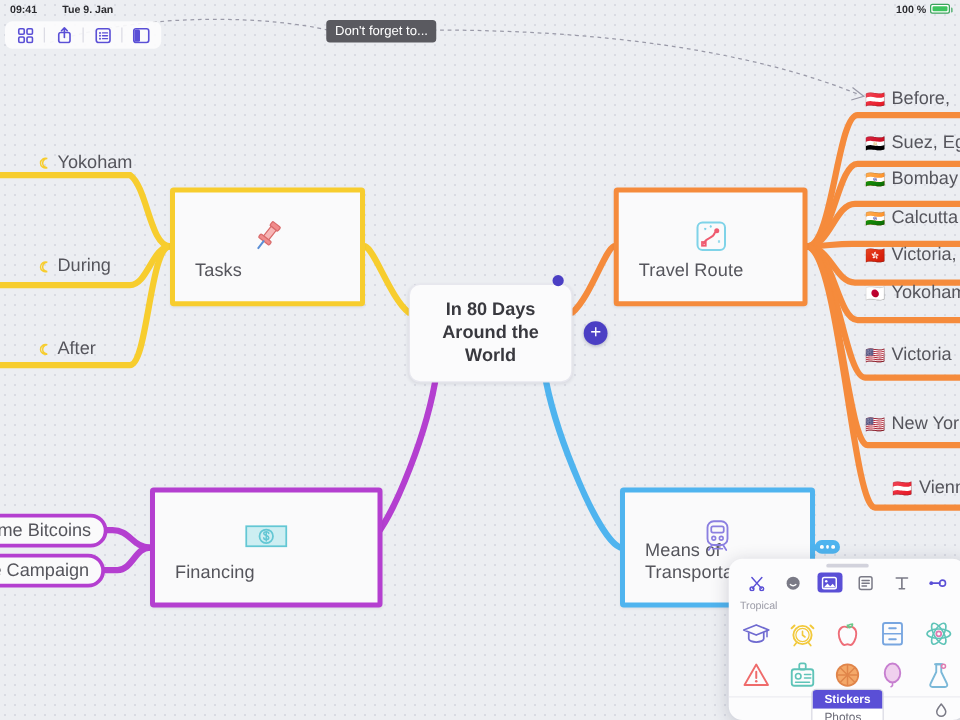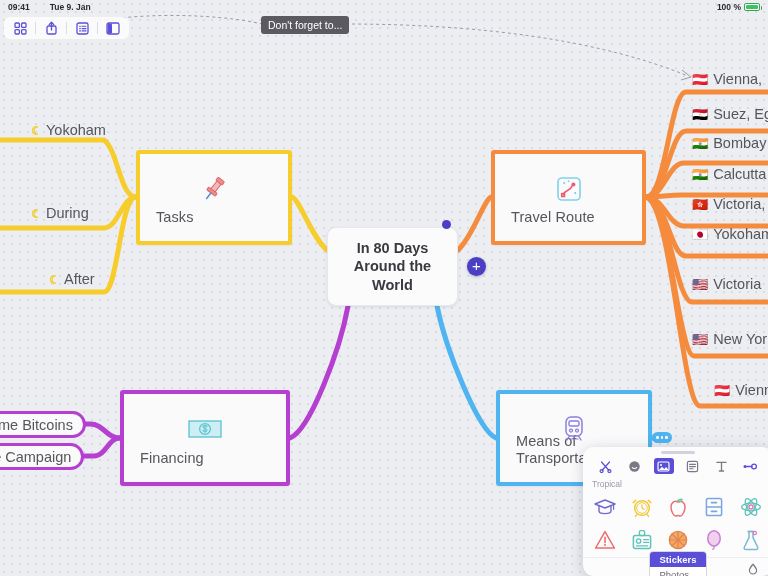--- a/index.html
+++ b/index.html
@@ -97,21 +97,21 @@
     font-size:15px; line-height:1; font-weight:300;
     box-shadow:0 1px 3px rgba(40,40,90,.30); cursor:pointer;
   }
   .add-btn span { margin-top:-2px; }
 
   
   #topic-tasks { left:136px; top:150px; width:156px; height:95px;
       border:4px solid #f7cd2e; }
   #topic-route { left:491px; top:150px; width:155px; height:95px;
       border:4px solid #f58b3c; }
-  #topic-financing { left:120px; top:390px; width:170px; height:96px;
+  #topic-financing { left:120px; top:390px; width:186px; height:96px;
       border:4px solid #b43fd0; }
   #topic-transport { left:496px; top:390px; width:156px; height:96px;
       border:4px solid #4fb4ef; }
 
   
   .leaf {
     position:absolute; z-index:22; display:flex; align-items:center; gap:5px;
     font-size:14.5px; color:#55555c; white-space:nowrap;
   }
   .leaf .flag { font-size:13px; }
@@ -300,21 +300,21 @@
     <path d="M8.5 2 A4.3 4.3 0 1 0 8.5 10 A3.4 3.4 0 1 1 8.5 2Z" fill="none" stroke="#f7cd2e" stroke-width="1.3"></path>
   </svg>
   <span>Yokoham</span>
 </div>
 <div class="leaf" style="left:30px; top:205px;">
   <svg class="leaf-icon" viewBox="0 0 12 12">
     <path d="M8.5 2 A4.3 4.3 0 1 0 8.5 10 A3.4 3.4 0 1 1 8.5 2Z" fill="none" stroke="#f7cd2e" stroke-width="1.3"></path>
   </svg>
   <span>During</span>
 </div>
-<div class="leaf" style="left:48px; top:271px;">
+<div class="leaf" style="left:30px; top:271px;">
   <svg class="leaf-icon" viewBox="0 0 12 12">
     <path d="M8.5 2 A4.3 4.3 0 1 0 8.5 10 A3.4 3.4 0 1 1 8.5 2Z" fill="none" stroke="#f7cd2e" stroke-width="1.3"></path>
   </svg>
   <span>After</span>
 </div>
 
 <div id="topic-route" class="node">
   <div class="node-icon">
     <svg width="28" height="28" viewBox="0 0 28 28">
       <rect x="3" y="3" width="22" height="22" rx="4" fill="none" stroke="#7fd3e8" stroke-width="1.6"></rect>
@@ -324,21 +324,21 @@
       <path d="M8.5 7.5l1.4 1.4M9.9 7.5L8.5 8.9" stroke="#7fd3e8" stroke-width="1.1"></path>
       <path d="M19.5 17.5l1.4 1.4M20.9 17.5l-1.4 1.4" stroke="#7fd3e8" stroke-width="1.1"></path>
       <path d="M13 5.6l1.2 1.2M14.2 5.6L13 6.8" stroke="#7fd3e8" stroke-width="1.1"></path>
     </svg>
   </div>
   <div class="node-title">Travel Route</div>
 </div>
 
 <div class="leaf" style="left:692px; top:71px;">
   <span class="flag">🇦🇹</span>
-  <span>Vienna, </span>
+  <span>Before, </span>
 </div>
 <div class="leaf" style="left:692px; top:106px;">
   <span class="flag">🇪🇬</span>
   <span>Suez, Eg</span>
 </div>
 <div class="leaf" style="left:692px; top:135px;">
   <span class="flag">🇮🇳</span>
   <span>Bombay</span>
 </div>
 <div class="leaf" style="left:692px; top:166px;">

